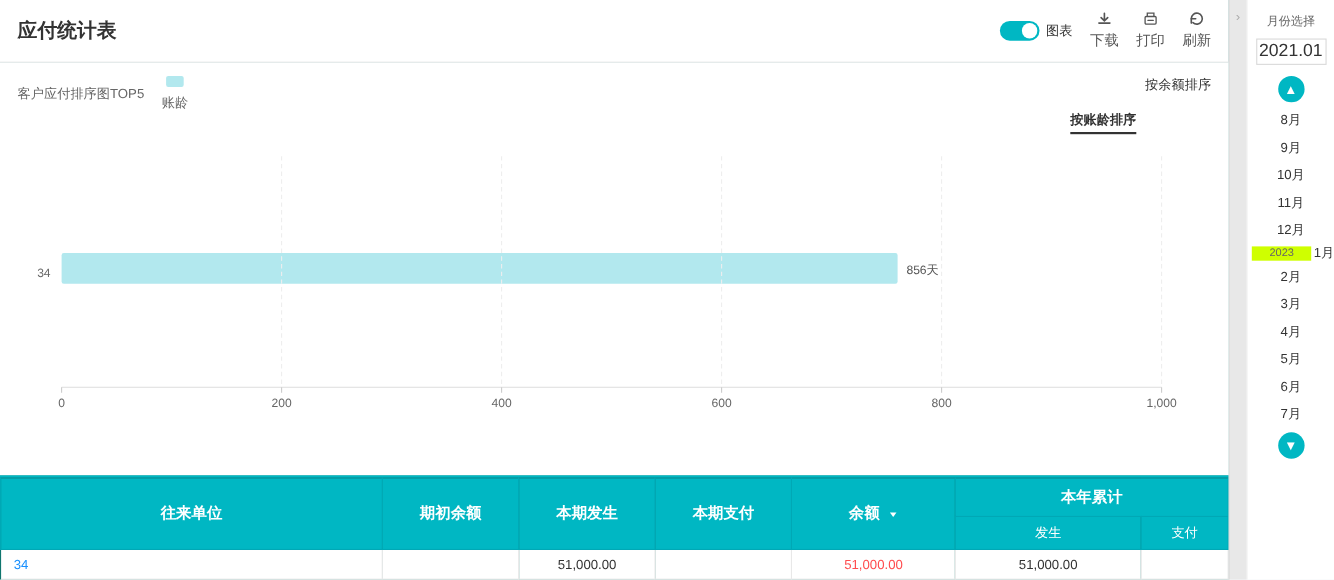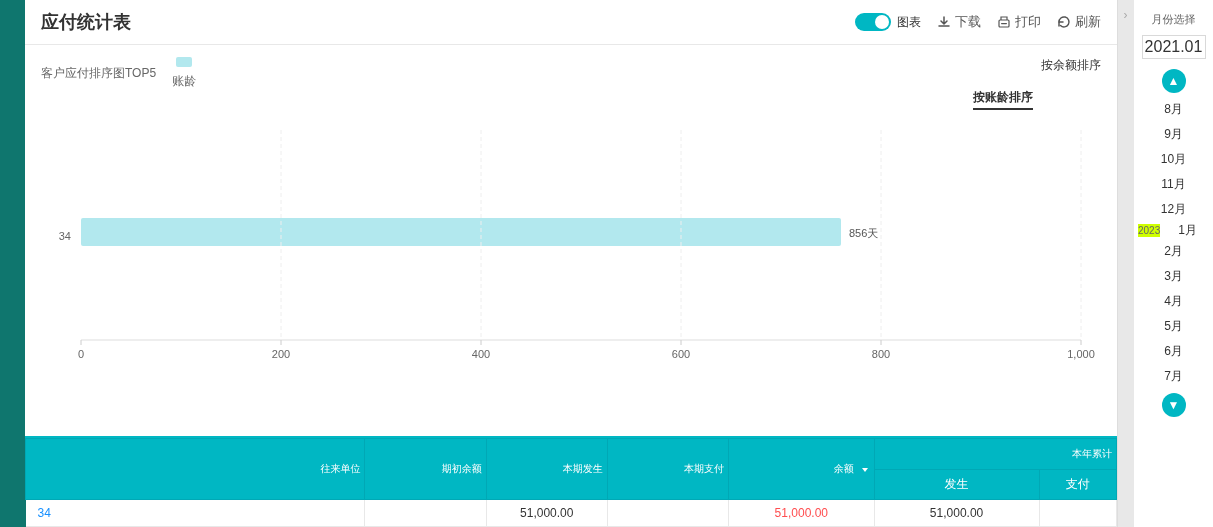--- a/index.html
+++ b/index.html
@@ -1,45 +1,45 @@
 <!DOCTYPE html>
 <html><head>
   <meta charset="utf-8">
   <style>
     * { margin: 0; padding: 0; box-sizing: border-box; }
     body { font-family: "Microsoft YaHei", Arial, sans-serif; font-size: 12px; background: #f0f2f5; color: #333; width: 1213px; height: 527px; overflow: hidden; display: flex; }
 
-    .main-content { flex: 1; display: flex; flex-direction: column; background: #0f766e; padding-left: 25px; }
+    .main-content { flex: 1; display: flex; flex-direction: column; background: #0f766e; }
 
     
     .header { display: flex; align-items: center; justify-content: space-between; padding: 10px 16px; background: #fff; border-bottom: 1px solid #e8e8e8; }
     .header-title { font-size: 18px; font-weight: bold; color: #333; }
     .header-actions { display: flex; align-items: center; gap: 16px; }
     .toggle-wrap { display: flex; align-items: center; gap: 6px; }
     .toggle-switch { width: 36px; height: 18px; background: #00b7c3; border-radius: 9px; position: relative; cursor: pointer; }
     .toggle-switch::after { content: ''; position: absolute; width: 14px; height: 14px; background: #fff; border-radius: 50%; top: 2px; right: 2px; }
-    .action-btn { display: flex; align-items: center; gap: 4px; cursor: pointer; color: #555; font-size: 13px; }
+    .action-btn { display: flex; align-items: center; gap: 4px; cursor: pointer; color: #555; font-size: 13px; flex-direction: column; }
 
     
     .chart-area { flex: 1; padding: 12px 16px; background: #fff; position: relative; overflow: hidden; }
     .chart-legend { display: flex; align-items: center; gap: 16px; margin-bottom: 10px; }
     .legend-item { display: flex; align-items: center; gap: 6px; font-size: 12px; color: #666; flex-direction: column; }
     .legend-color-box { width: 16px; height: 10px; background: #b2e8ee; border-radius: 2px; }
 
     .sort-tabs { position: absolute; top: 12px; right: 16px; display: flex; gap: 8px; }
     .sort-tab { font-size: 12px; color: #333; cursor: pointer; padding-bottom: 2px; }
     .sort-tab.active { border-bottom: 2px solid #333; font-weight: bold; margin-top: 32px; }
 
     
     .chart-svg-wrap { width: 100%; height: 280px; position: relative; }
 
     
     .table-wrap { border-top: 2px solid #00b7c3; }
     table { width: 100%; border-collapse: collapse; }
-    .table-header-row th { background: #00b7c3; color: #fff; text-align: right; padding: 8px 4px; font-size: 10px; font-weight: normal; border: 1px solid #00a8b5; }
+    .table-header-row th { background: #00b7c3; color: #fff; text-align: center; padding: 8px 4px; font-size: 14px; font-weight: bold; border: 1px solid #00a8b5; }
     .table-sub-header th { background: #00b7c3; color: #fff; text-align: center; padding: 6px 4px; font-size: 12px; font-weight: normal; border: 1px solid #00a8b5; }
     .table-data-row td { background: #fff; text-align: center; padding: 6px 8px; font-size: 12px; border-bottom: 1px solid #e8e8e8; border-right: 1px solid #e8e8e8; }
     .table-data-row td:first-child { text-align: left; padding-left: 12px; }
     .table-data-row td a { color: #1890ff; text-decoration: none; }
     .amount { text-align: center; }
 
     
     .sidebar { width: 80px; background: #fff; border-left: 1px solid #e8e8e8; display: flex; flex-direction: column; align-items: center; padding: 8px 0; overflow-y: auto; }
     .sidebar-title { font-size: 11px; color: #666; margin-bottom: 4px; padding: 4px 8px; text-align: center; }
     .sidebar-year-input { width: 64px; height: 24px; border: 1px solid #d9d9d9; text-align: center; font-size: 16px; color: #333; margin-bottom: 6px; }
@@ -177,21 +177,21 @@
 <div class="sidebar">
   <div class="sidebar-title">月份选择</div>
   <input class="sidebar-year-input" type="text" value="2021.01" style="">
   <div class="sidebar-arrow">▲</div>
   <div class="sidebar-month">8月</div>
   <div class="sidebar-month">9月</div>
   <div class="sidebar-month">10月</div>
   <div class="sidebar-month">11月</div>
   <div class="sidebar-month">12月</div>
   <div style="display:flex;align-items:center;width:100%;justify-content:flex-start;padding-left:4px;">
-    <span style="background:#cfff00;color:#666;font-size:10px;padding:1px 0;margin-right:2px;">2023</span>
+    <span style="background:#cfff00;color:#666;font-size:10px;padding:1px 16px;margin-right:2px;">2023</span>
     <span class="sidebar-month" style="padding:0;">1月</span>
   </div>
   <div class="sidebar-month">2月</div>
   <div class="sidebar-month">3月</div>
   <div class="sidebar-month">4月</div>
   <div class="sidebar-month">5月</div>
   <div class="sidebar-month">6月</div>
   <div class="sidebar-month">7月</div>
   <div class="sidebar-arrow">▼</div>
 </div>

